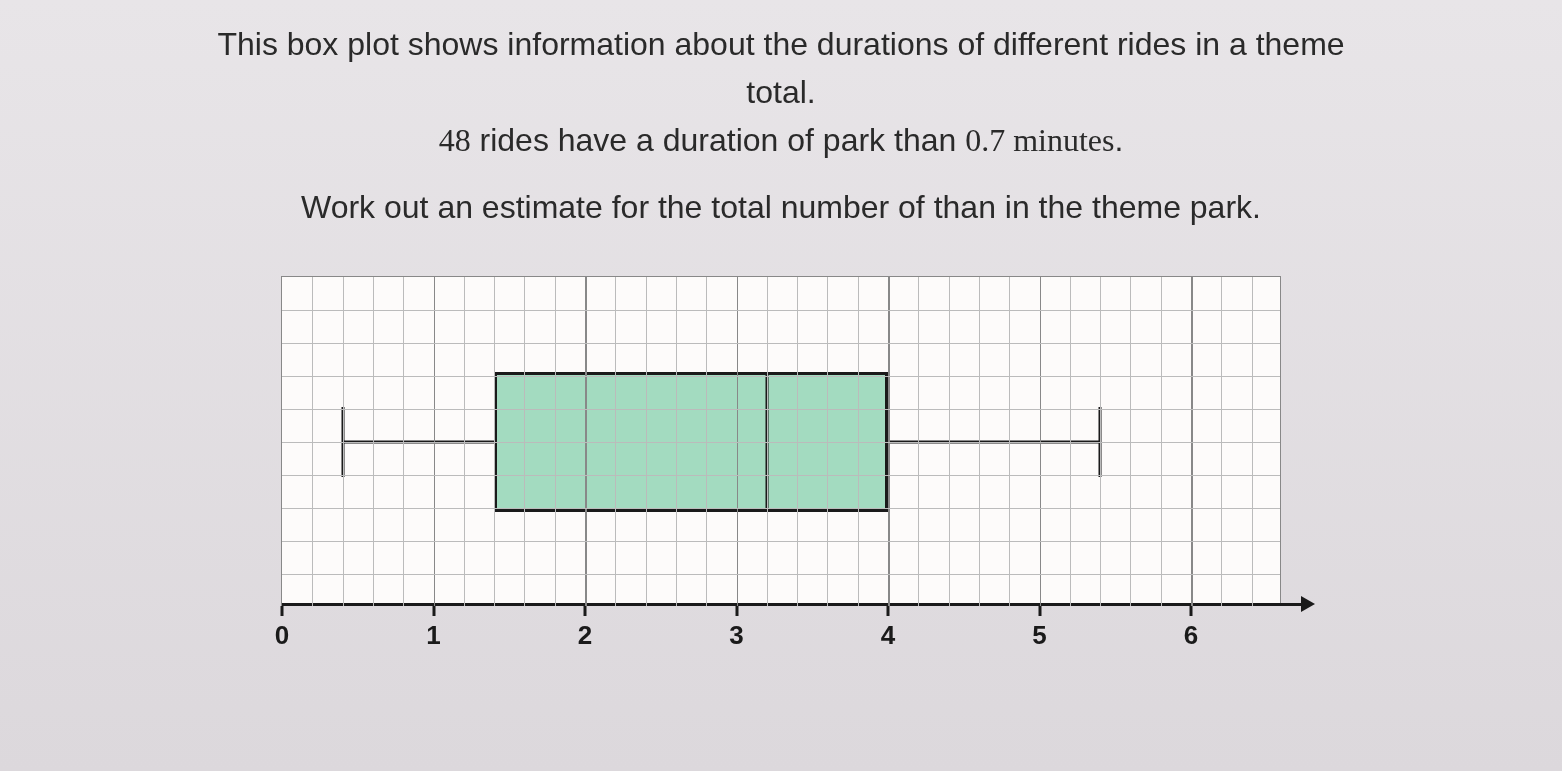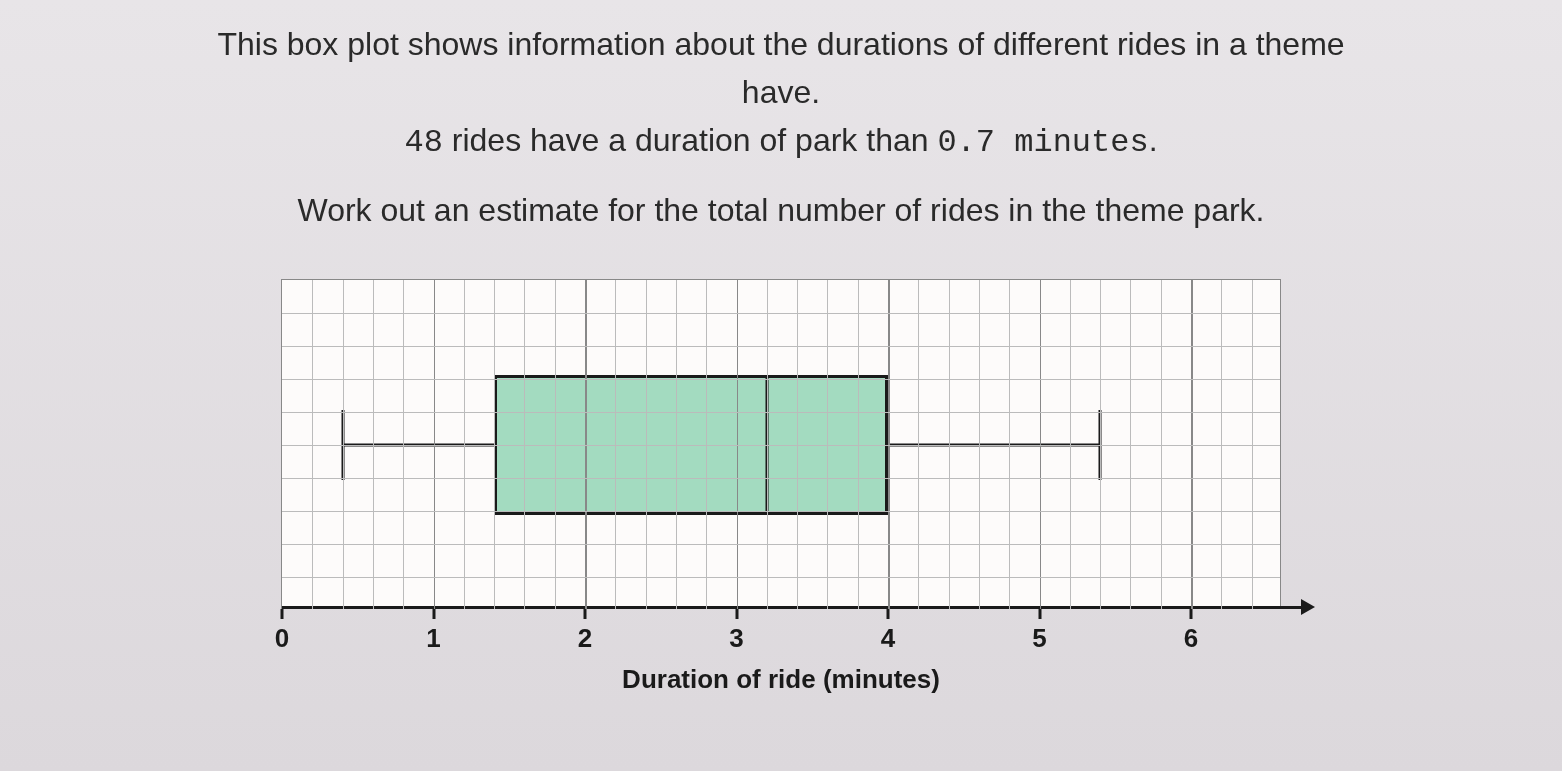--- a/index.html
+++ b/index.html
@@ -21,21 +21,21 @@
       line-height: 1.5;
       margin-bottom: 20px;
     }
     .instruction {
       font-size: 32px;
       text-align: center;
       margin-top: 25px;
       margin-bottom: 50px;
     }
     .serif-num {
-      font-family: Liberation Mono, monospace;
+      font-family: Liberation Serif, serif;
     }
     .chart-wrapper {
       display: flex;
       justify-content: center;
       margin-top: 30px;
     }
     .chart-container {
       position: relative;
       width: 1000px;
     }
@@ -140,26 +140,26 @@
       width: 3px;
       background: #1a1a1a;
       transform: translateX(-50%);
     }
   </style>
 </head>
 <body>
 
 <div class="question-text">
   <span>This box plot shows information about the durations of different rides in a theme</span><br>
-  <span>have.</span><br>
+  <span>total.</span><br>
   <span class="serif-num">48</span><span> rides have a duration of park than </span><span class="serif-num">0.7 minutes</span><span>.</span>
 </div>
 
 <div class="instruction">
-  <span>Work out an estimate for the total number of rides in the theme park.</span>
+  <span>Work out an estimate for the total number of than in the theme park.</span>
 </div>
 
 <div class="chart-wrapper">
   <div class="chart-container">
     <div class="grid-area" id="grid">
       <div class="axis-line"></div>
       <div class="axis-arrow"></div>
       <div class="boxplot" id="boxplot" style="left: 0px; right: 0px;">
           <div class="whisker-line" style="left: 60.6061px; width: 151.515px;"></div>
           <div class="whisker-line" style="left: 606.061px; width: 212.121px;"></div>
@@ -217,15 +217,14 @@
         <div class="tick-label" style="left: 303.03px;">2</div>
         <div class="tick" style="left: 454.545px;"></div>
         <div class="tick-label" style="left: 454.545px;">3</div>
         <div class="tick" style="left: 606.061px;"></div>
         <div class="tick-label" style="left: 606.061px;">4</div>
         <div class="tick" style="left: 757.576px;"></div>
         <div class="tick-label" style="left: 757.576px;">5</div>
         <div class="tick" style="left: 909.091px;"></div>
         <div class="tick-label" style="left: 909.091px;">6</div>
       </div>
-    <div class="xlabel">Duration of ride (minutes)</div>
   </div>
 </div>
 
 </body></html>

